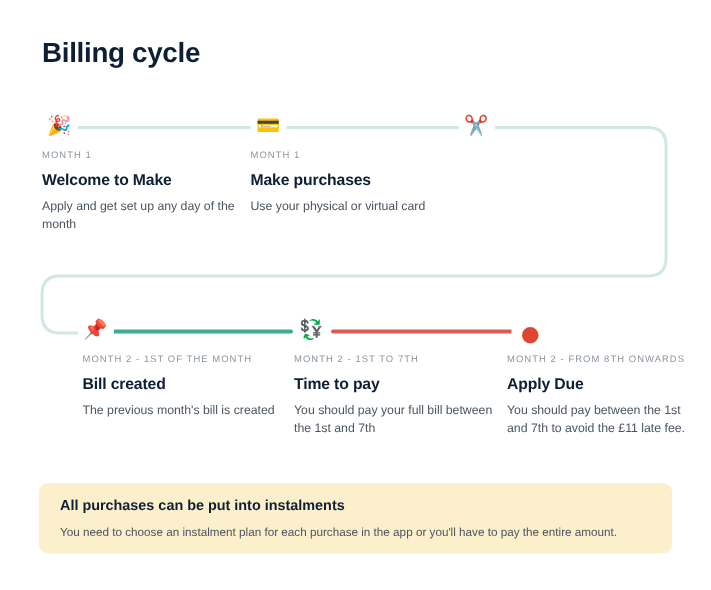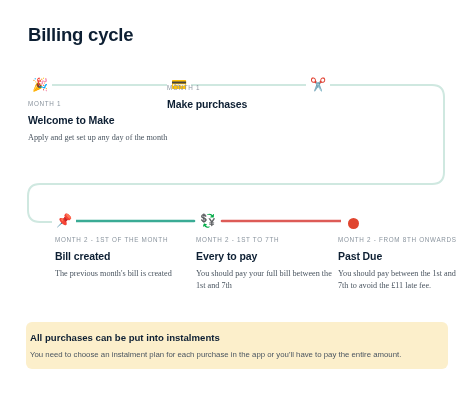--- a/index.html
+++ b/index.html
@@ -83,33 +83,32 @@
     font-size: 10.5px;
     font-weight: 700;
     color: #0d1f33;
     margin-bottom: 6px;
     letter-spacing: -0.1px;
   }
   .step-body {
     font-size: 8.2px;
     line-height: 1.45;
     color: #4a5560;
-    font-family: Liberation Serif, serif;
   }
 
   
   .note-banner {
     position: absolute;
     left: 26px;
     top: 322px;
     width: 422px;
     height: 47px;
     background: #fcefcb;
     border-radius: 6px;
-    padding: 10px 14px 0 4px;
+    padding: 10px 14px 0 14px;
   }
   .note-title {
     font-size: 9.6px;
     font-weight: 700;
     color: #0d1f33;
     margin-bottom: 7px;
   }
   .note-body {
     font-size: 7.8px;
     color: #4a5560;
@@ -137,49 +136,50 @@
   <div class="marker" style="left:167px; top:75px;">💳</div>
 
   <div class="marker" style="left:306px; top:75px;">✂️</div>
 
   <div class="step" style="left:28px; top:100px;">
     <div class="step-eyebrow">MONTH 1</div>
     <div class="step-title">Welcome to Make</div>
     <div class="step-body">Apply and get set up any day of the month</div>
   </div>
 
-  <div class="step" style="left:167px; top:84px;">
+  <div class="step" style="left:167px; top:100px;">
     <div class="step-eyebrow">MONTH 1</div>
     <div class="step-title">Make purchases</div>
+    <div class="step-body">Use your physical or virtual card</div>
   </div>
 
 
   <div class="marker" style="left:52px; top:211px;">📌</div>
 
   <div class="marker" style="left:196px; top:211px;">💱</div>
 
   <div class="marker dot-marker" style="left:341px; top:211px;">
     <span class="reddot"></span>
   </div>
 
   <div class="step" style="left:55px; top:236px;">
     <div class="step-eyebrow">MONTH 2 - 1ST OF THE MONTH</div>
     <div class="step-title">Bill created</div>
     <div class="step-body">The previous month's bill is created</div>
   </div>
 
   <div class="step" style="left:196px; top:236px;">
     <div class="step-eyebrow">MONTH 2 - 1ST TO 7TH</div>
-    <div class="step-title">Every to pay</div>
+    <div class="step-title">Time to pay</div>
     <div class="step-body">You should pay your full bill between the 1st and 7th</div>
   </div>
 
   <div class="step" style="left:338px; top:236px; width:120px;">
     <div class="step-eyebrow">MONTH 2 - FROM 8TH ONWARDS</div>
-    <div class="step-title">Past Due</div>
+    <div class="step-title">Apply Due</div>
     <div class="step-body">You should pay between the 1st and 7th to avoid the £11 late fee.</div>
   </div>
 
   <div class="note-banner">
     <div class="note-title">All purchases can be put into instalments</div>
     <div class="note-body">You need to choose an instalment plan for each purchase in the app or you'll have to pay the entire amount.</div>
   </div>
 
 </div>
 

